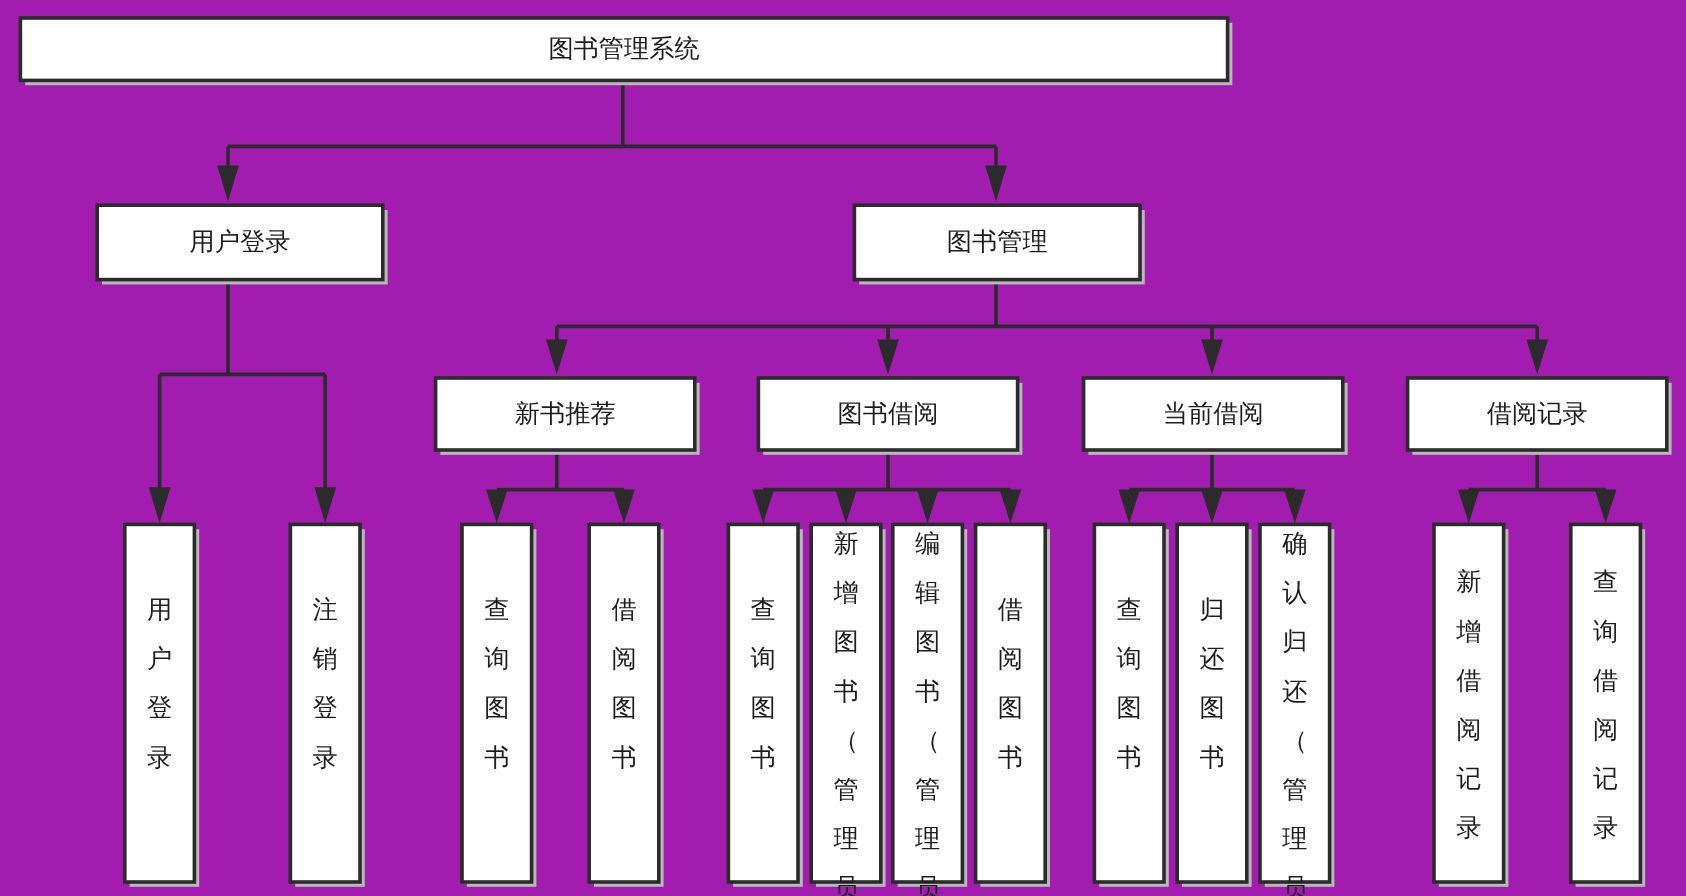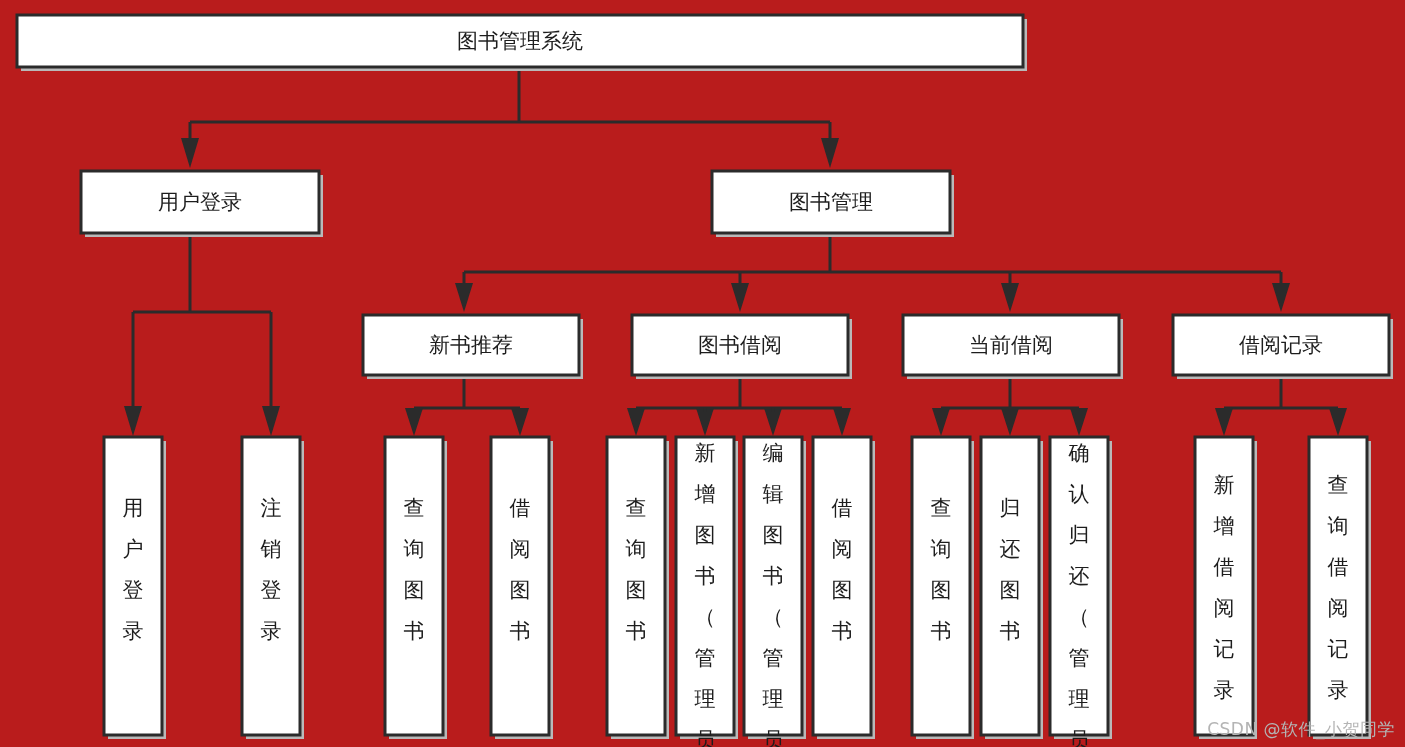--- a/index.html
+++ b/index.html
@@ -7,21 +7,21 @@
     padding: 0;
     background: #ffffff;
   }
   body {
     font-family: "DejaVu Sans", "Liberation Sans", sans-serif;
   }
   #diagram-root {
     position: relative;
     width: 1405px;
     height: 747px;
-    background: #b91c1c;
+    background: #a21caf;
     overflow: hidden;
   }
   svg.canvas {
     position: absolute;
     left: 0;
     top: 0;
     width: 1405px;
     height: 747px;
   }
   .node-box {
@@ -259,15 +259,14 @@
     </g>
 
     <g>
       <rect class="node-shadow" x="1313" y="441" width="58" height="298"></rect>
       <rect class="node-box" x="1309" y="437" width="58" height="298"></rect>
       <text class="leaf-label" x="1338" y="492"><tspan x="1338" y="492">查</tspan><tspan x="1338" y="533">询</tspan><tspan x="1338" y="574">借</tspan><tspan x="1338" y="615">阅</tspan><tspan x="1338" y="656">记</tspan><tspan x="1338" y="697">录</tspan></text>
     </g>
 
   </svg>
 
-  <div class="watermark">CSDN @软件_小贺同学</div>
 
 </div>
 
 </body></html>

